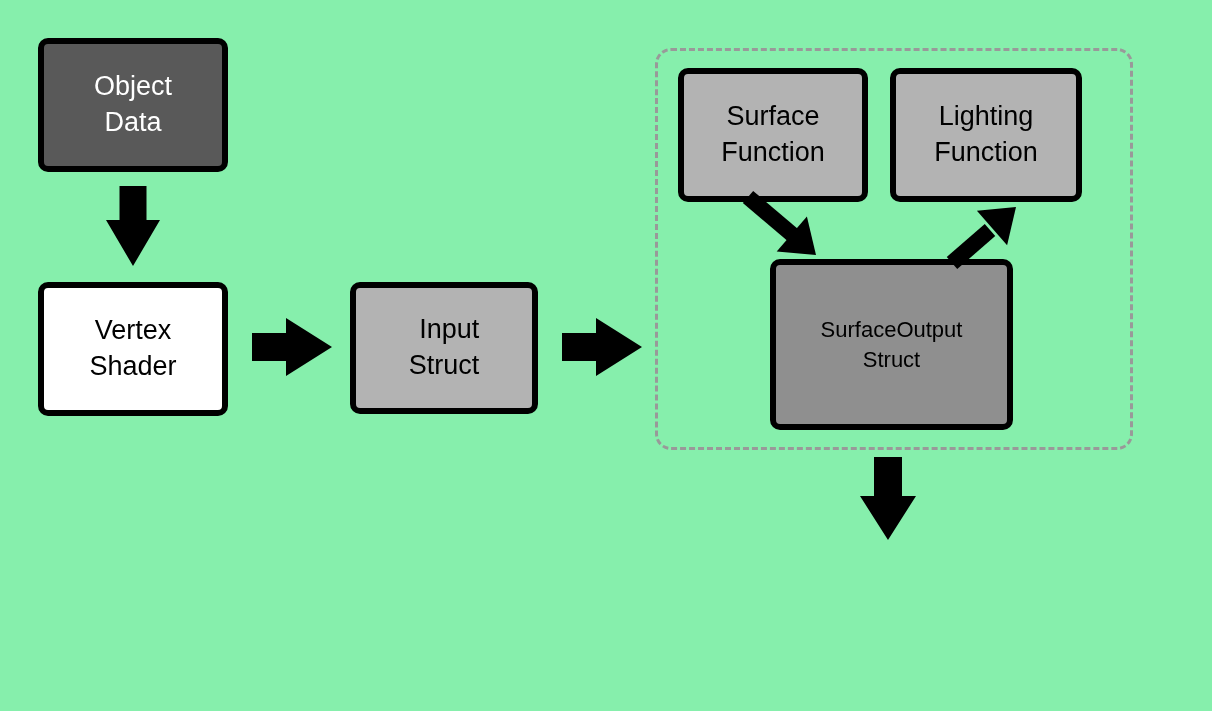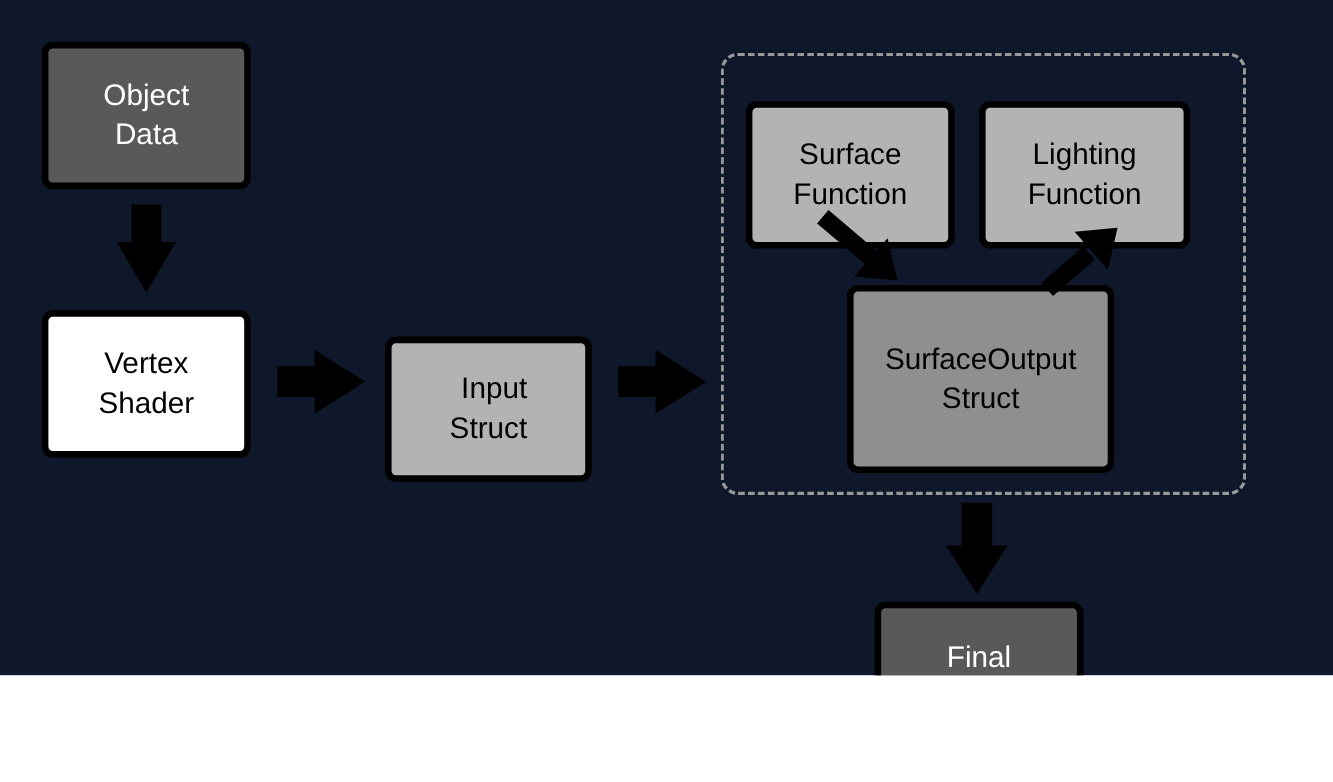--- a/index.html
+++ b/index.html
@@ -3,42 +3,42 @@
 <meta charset="utf-8">
 <style>
   html, body {
     margin: 0;
     padding: 0;
     background: #ffffff;
   }
   .stage {
     position: relative;
     width: 1212px;
-    height: 614px;
-    background: #0f172a;
+    height: 711px;
+    background: #86efac;
     font-family: "Liberation Sans", "DejaVu Sans", sans-serif;
     overflow: hidden;
   }
   .node {
     position: absolute;
     box-sizing: border-box;
     border: 6px solid #000000;
     border-radius: 10px;
     display: flex;
     align-items: center;
     justify-content: center;
     text-align: center;
     font-size: 27px;
     line-height: 1.32;
     white-space: pre-line;
     color: #000000;
   }
   .node--dark   { background: #595959; color: #ffffff; }
   .node--white  { background: #ffffff; }
-  .node--light  { background: #b3b3b3; margin-top: 24px; }
+  .node--light  { background: #b3b3b3; }
   .node--medium { background: #8f8f8f; }
 
   .group-box {
     position: absolute;
     box-sizing: border-box;
     left: 655px;
     top: 48px;
     width: 478px;
     height: 402px;
     border: 3px dashed #999999;
@@ -54,21 +54,21 @@
     height: 711px;
     pointer-events: none;
   }
 
   
   #node-object-data      { left: 38px;  top: 38px;  width: 190px; height: 134px; }
   #node-vertex-shader    { left: 38px;  top: 282px; width: 190px; height: 134px; }
   #node-input-struct     { left: 350px; top: 282px; width: 188px; height: 132px; text-align: right; }
   #node-surface-function { left: 678px; top: 68px;  width: 190px; height: 134px; }
   #node-lighting-function{ left: 890px; top: 68px;  width: 192px; height: 134px; }
-  #node-surface-output   { left: 770px; top: 259px; width: 243px; height: 171px; font-size: 27px; }
+  #node-surface-output   { left: 770px; top: 259px; width: 243px; height: 171px; font-size: 22px; }
   #node-final-color      { left: 795px; top: 547px; width: 190px; height: 138px; }
 </style>
 </head>
 <body>
 
 <div class="stage">
 
   <div class="group-box"></div>
 
   <div class="node node--dark" id="node-object-data">
@@ -94,24 +94,20 @@
   <div class="node node--light" id="node-lighting-function">
     <span>Lighting
 Function</span>
   </div>
 
   <div class="node node--medium" id="node-surface-output">
     <span>SurfaceOutput
 Struct</span>
   </div>
 
-  <div class="node node--dark" id="node-final-color">
-    <span>Final
-Color</span>
-  </div>
 
   <svg class="arrow-layer" viewBox="0 0 1212 711" aria-hidden="true">
 
     <polygon fill="#000000" points="119.5,186 146.5,186 146.5,220 160,220 133,266 106,220 119.5,220"></polygon>
 
     <polygon fill="#000000" points="252,333 286,333 286,318 332,347 286,376 286,361 252,361"></polygon>
 
     <polygon fill="#000000" points="562,333 596,333 596,318 642,347 596,376 596,361 562,361"></polygon>
 
     <line x1="748" y1="197" x2="794" y2="236" stroke="#000000" stroke-width="16"></line>

